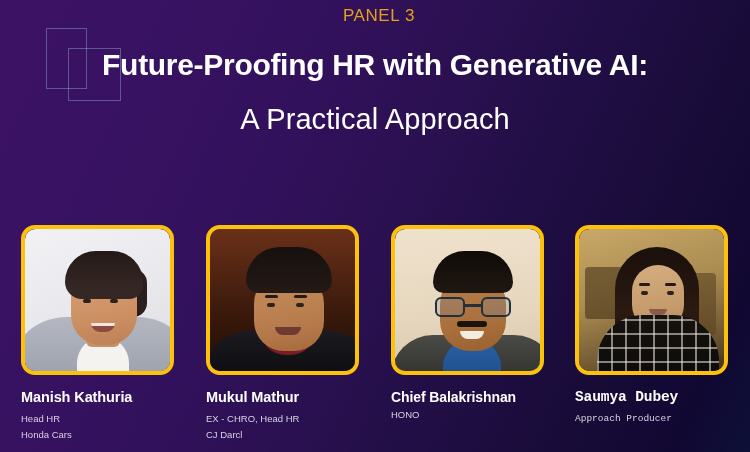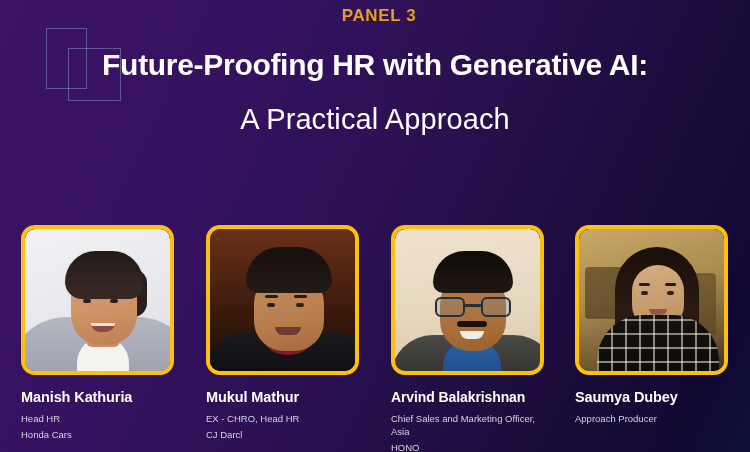--- a/index.html
+++ b/index.html
@@ -38,21 +38,21 @@
   #deco-b { left:68px; top:48px;  width:53px;  height:53px; }
 
   
   #panel-label {
     position: absolute;
     top: 6px;
     left: 0; right: 0;
     text-align: center;
     color: #E3A218;
     font-size: 17px;
-    font-weight: 700;
+    font-weight: 400;
     letter-spacing: 0.6px;
     padding-left: 8px;
   }
 
   #title-line1 {
     position: absolute;
     top: 48px;
     left: 0; right: 0;
     text-align: center;
     color: #FFFFFF;
@@ -84,21 +84,21 @@
   }
   .speaker {
     position: absolute;
     top: 0;
     width: 157px;
     height: 227px;
   }
   .sp0 { left: 21px; }
   .sp1 { left: 206px; }
   .sp2 { left: 391px; }
-  .sp3 { left: 575px; }
+  .sp3 { left: 575px; font-family: Liberation Mono, monospace; }
 
   .photo-frame {
     position: relative;
     width: 153px;
     height: 150px;
     border: 4px solid #FBC10B;
     border-radius: 14px;
     overflow: hidden;
     background: #2a1050;
   }
@@ -326,22 +326,21 @@
           <div class="p3-mous"></div>
           <div class="p3-teeth"></div>
           <div class="p3-hair"></div>
           <div class="p3-glasses">
             <div class="p3-lens" style="left:0;"></div>
             <div class="p3-bridge"></div>
             <div class="p3-lens" style="left:46px;"></div>
           </div>
         </div>
       </div>
-      <div class="sp-name">Arvind Balakrishnan</div>
-      <div class="sp-role">Chief Sales and Marketing Officer, Asia</div>
+      <div class="sp-name">Chief Balakrishnan</div>
       <div class="sp-org">HONO</div>
     </div>
 
     <div class="speaker sp3">
       <div class="photo-frame">
         <div class="photo">
           <div class="photo-bg p4-bg"></div>
           <div class="p4-blur1"></div>
           <div class="p4-blur2"></div>
           <div class="p4-hair"></div>

